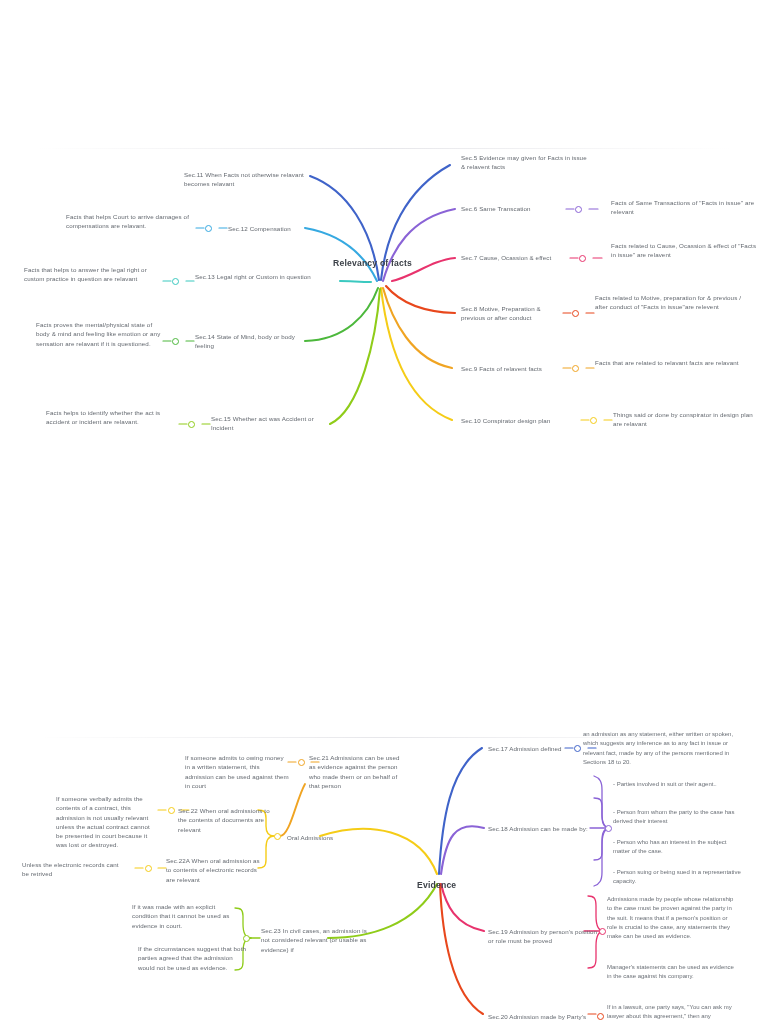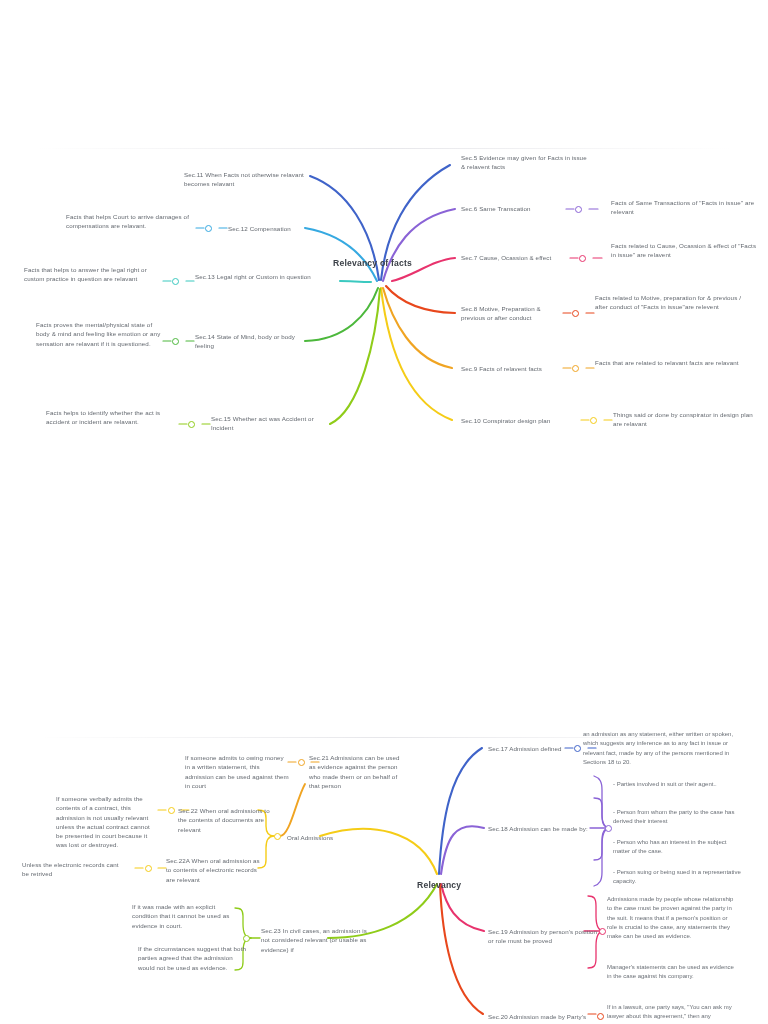--- a/index.html
+++ b/index.html
@@ -156,21 +156,21 @@
   <div class="node l" style="left:24px;top:265px;width:135px;">Facts that helps to answer the legal right or custom practice in question are relavant</div>
 
   <div class="node l" style="left:195px;top:332px;width:120px;">Sec.14 State of Mind, body or body feeling</div>
   <div class="bullet" style="left:172px;top:337.5px;border:1.6px solid #4cb83c;"></div>
   <div class="node l" style="left:36px;top:320px;width:126px;">Facts proves the mental/physical state of body &amp; mind and feeling like emotion or any sensation are relavant if it is questioned.</div>
 
   <div class="node l" style="left:211px;top:414px;width:122px;">Sec.15 Whether act was Accident or Incident</div>
   <div class="bullet" style="left:188px;top:420.5px;border:1.6px solid #8fcc19;"></div>
   <div class="node l" style="left:46px;top:408px;width:130px;">Facts helps to identify whether the act is accident or incident are relavant.</div>
 
-  <div class="root" style="left:417px;top:880px;">Relevancy</div>
+  <div class="root" style="left:417px;top:880px;">Evidence</div>
 
   <div class="node r" style="left:488px;top:744px;width:92px;">Sec.17 Admission defined</div>
   <div class="bullet" style="left:574px;top:744.5px;border:1.6px solid #3f63c9;"></div>
   <div class="sub" style="left:583px;top:730px;width:160px;">an admission as any statement, either written or spoken, which suggests any inference as to any fact in issue or relevant fact, made by any of the persons mentioned in Sections 18 to 20.</div>
 
   <div class="node r" style="left:488px;top:824px;width:118px;">Sec.18 Admission can be made by:</div>
   <div class="bullet" style="left:605px;top:824.5px;border:1.6px solid #8a63d6;"></div>
   <div class="sub" style="left:613px;top:780px;width:132px;">- Parties involved in suit or their agent..</div>
   <div class="sub" style="left:613px;top:808px;width:132px;">- Person from whom the party to the case has derived their interest</div>
   <div class="sub" style="left:613px;top:838px;width:132px;">- Person who has an interest in the subject matter of the case.</div>

